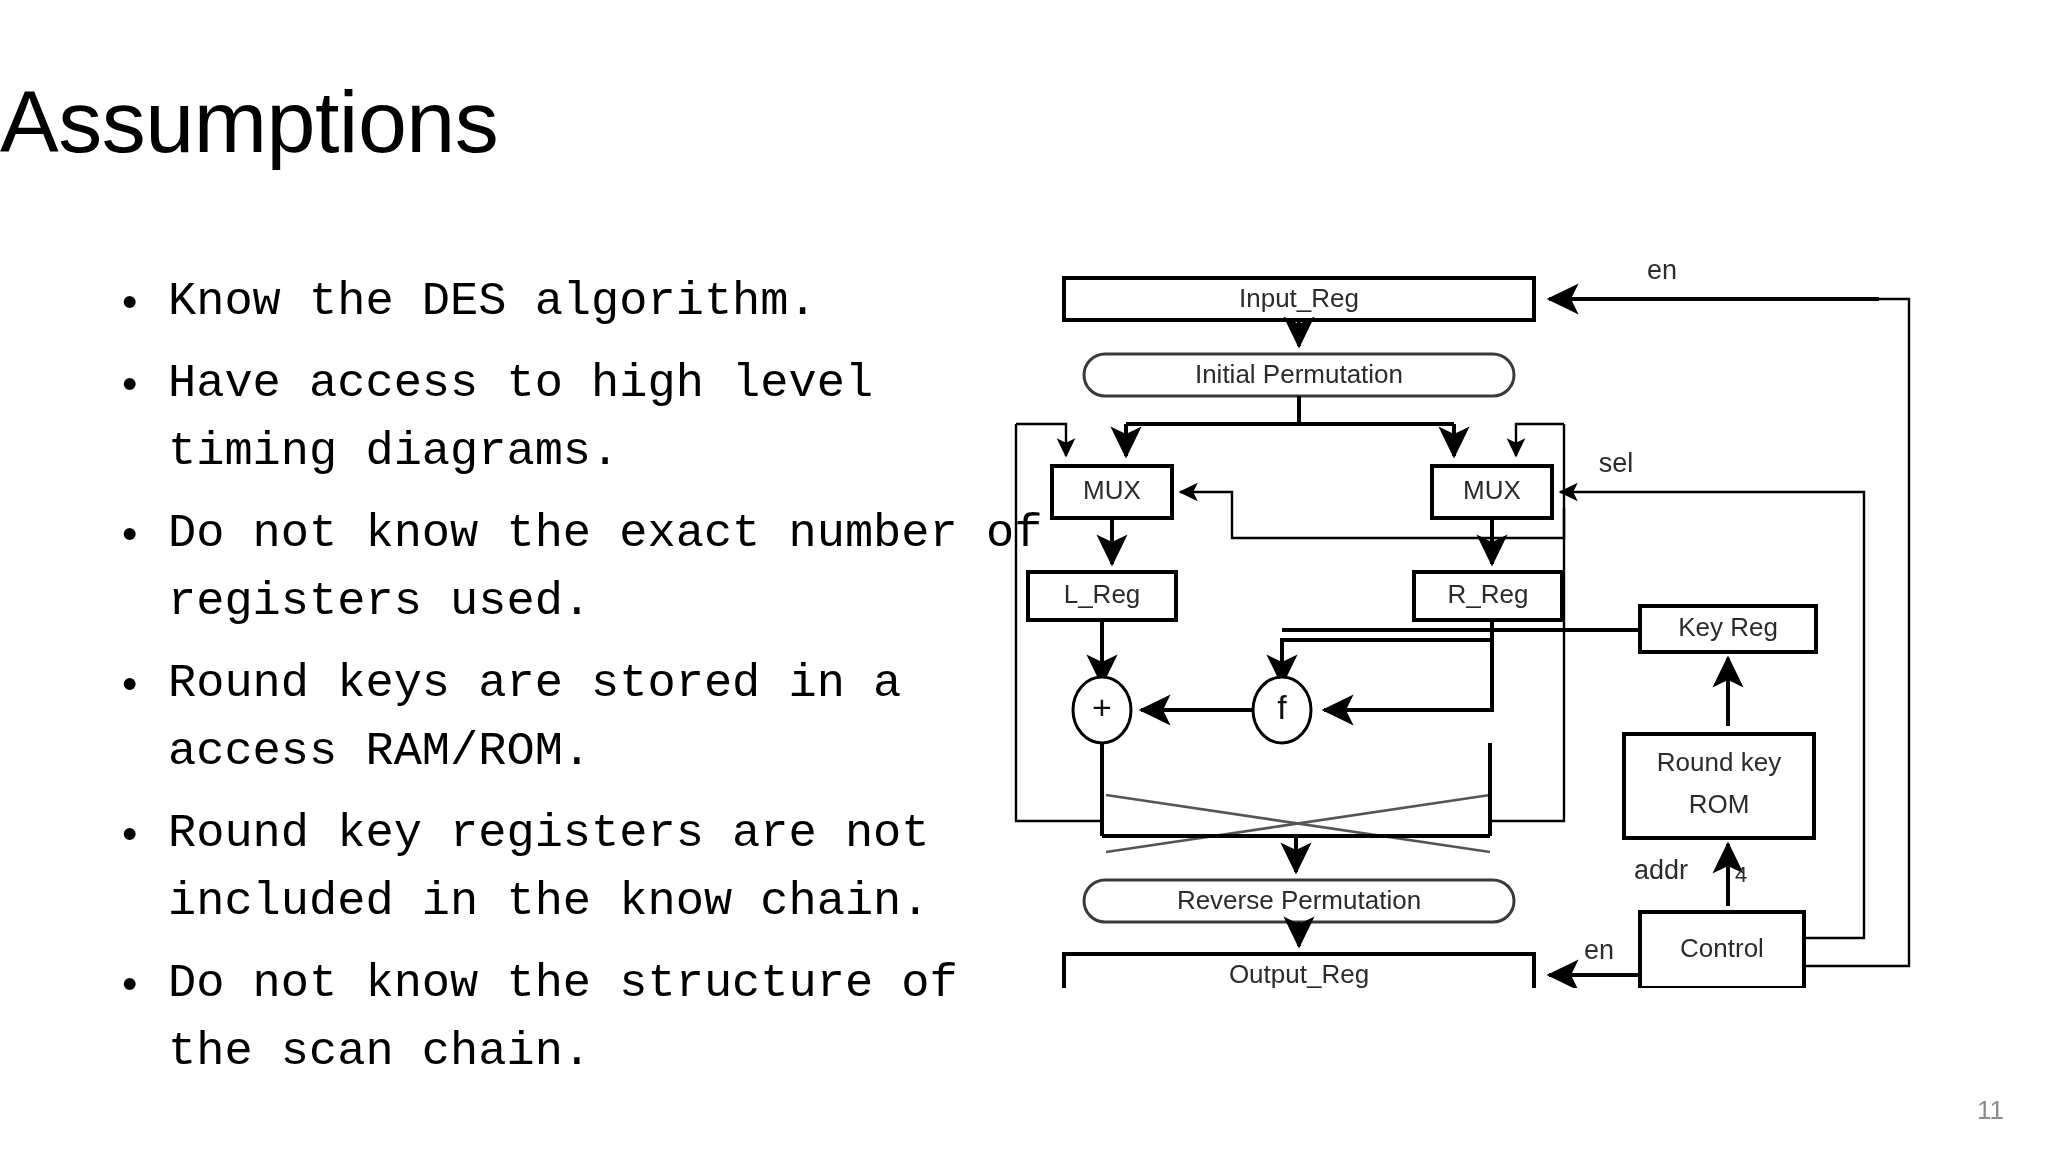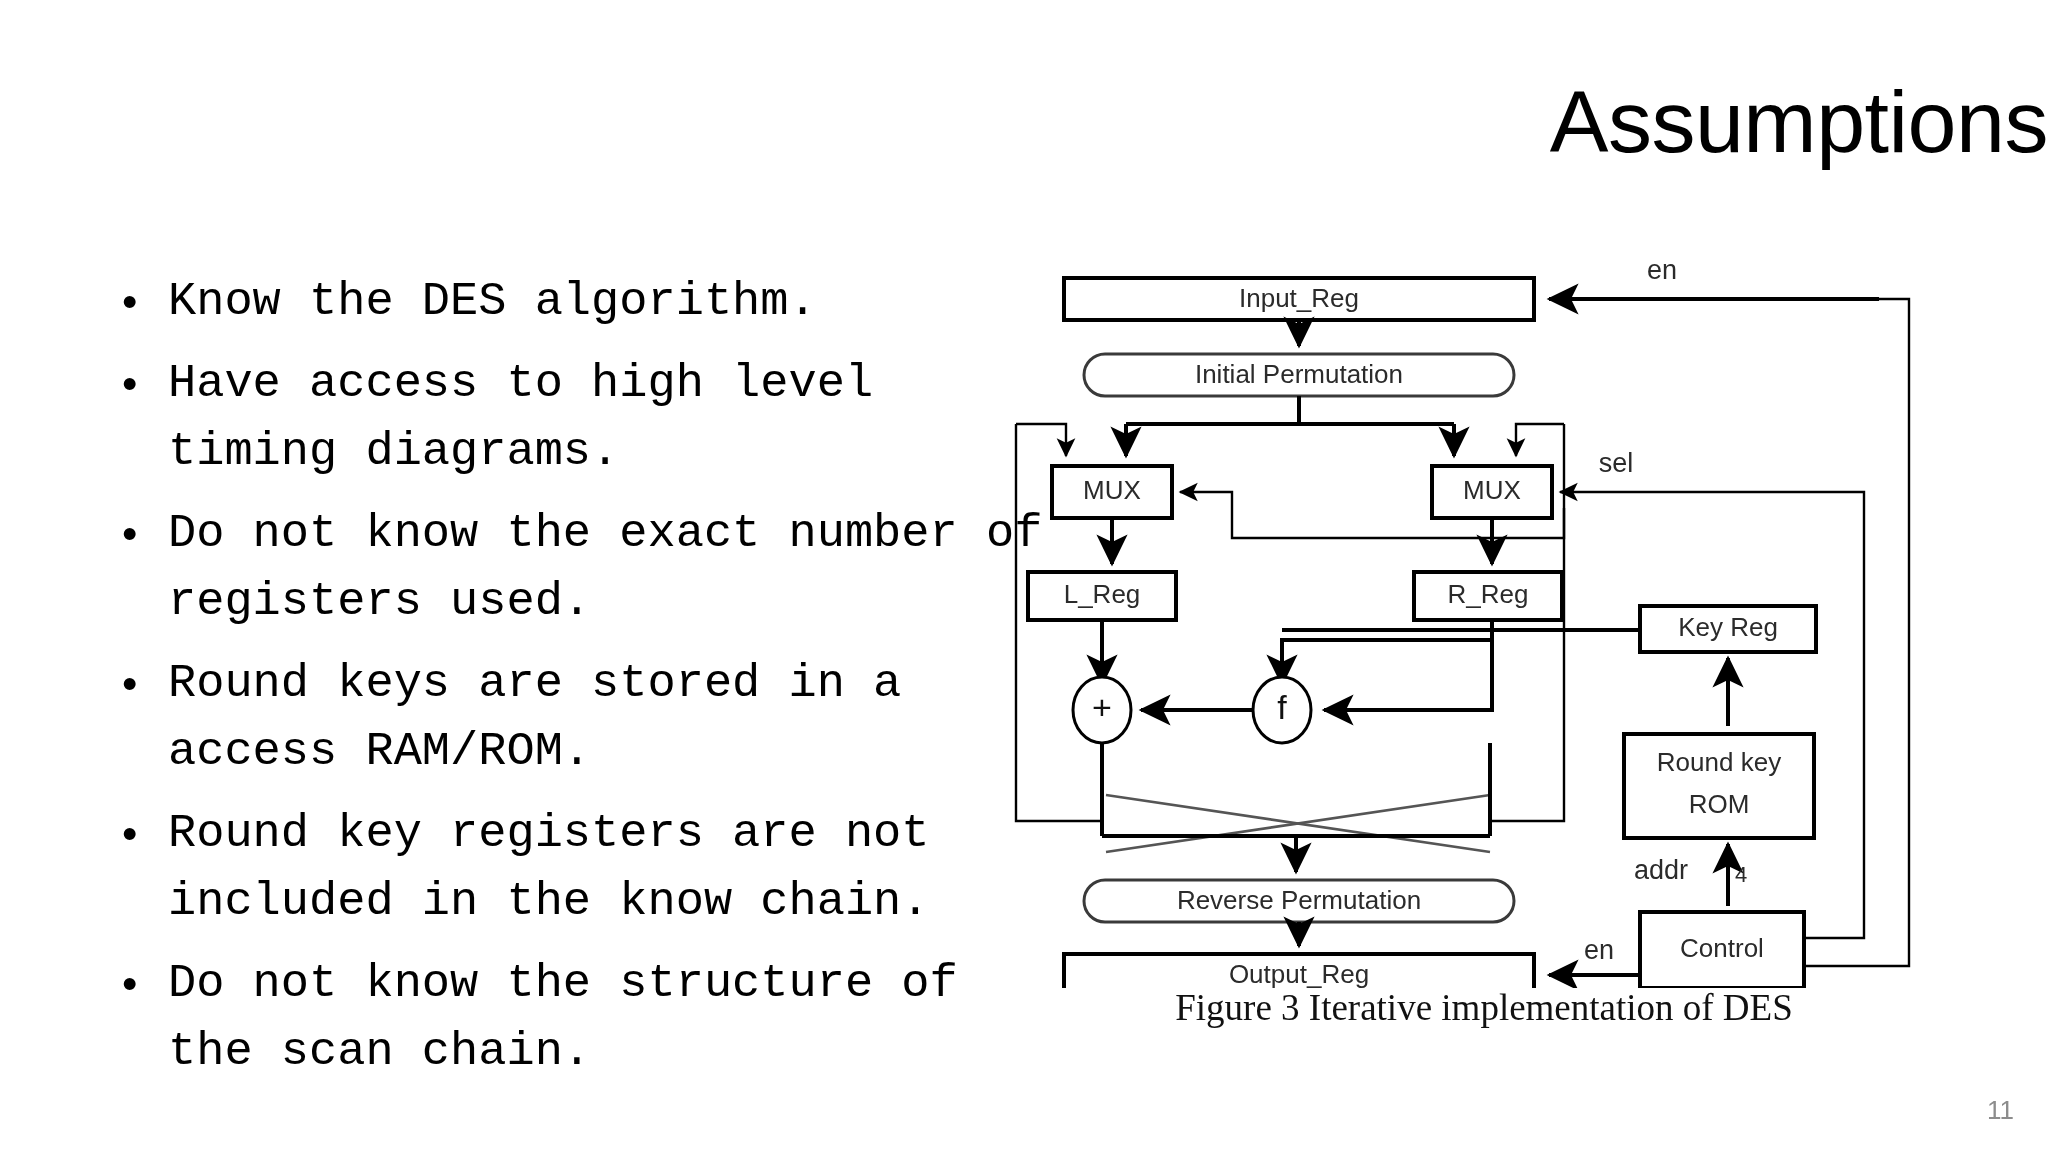--- a/index.html
+++ b/index.html
@@ -15,21 +15,21 @@
     font-family: "Liberation Sans", sans-serif;
     color: #000000;
   }
 
   
   #slide-title {
     position: absolute;
     left: 0;
     top: 78px;
     width: 2048px;
-    text-align: right;
+    text-align: left;
     font-family: "Liberation Sans", sans-serif;
     font-size: 88px;
     font-weight: 400;
     line-height: 1.0;
     letter-spacing: -0.5px;
     color: #000000;
     white-space: nowrap;
   }
 
   
@@ -84,21 +84,21 @@
     text-align: center;
     font-family: "Liberation Serif", serif;
     font-size: 37px;
     color: #111111;
     white-space: nowrap;
   }
 
   
   #page-number {
     position: absolute;
-    right: 34px;
+    right: 44px;
     bottom: 26px;
     font-size: 26px;
     color: #8c8c8c;
   }
 
   
   .dg-box {
     fill: #ffffff;
     stroke: #000000;
     stroke-width: 4;
@@ -298,16 +298,15 @@
 
     <rect class="dg-box" x="636" y="654" width="164" height="76"></rect>
     <text class="dg-label" x="718" y="692">Control</text>
 
     <path class="dg-wire-thin" d="M800,680 L860,680 L860,234 L790,234"></path>
 
     <path class="dg-wire-thin" d="M800,708 L905,708 L905,41 L875,41"></path>
 
   </svg>
 
-  <div id="figure-caption">Figure 3 Iterative implementation of DES</div>
 </div>
 
 <div id="page-number">11</div>
 
 </body></html>

